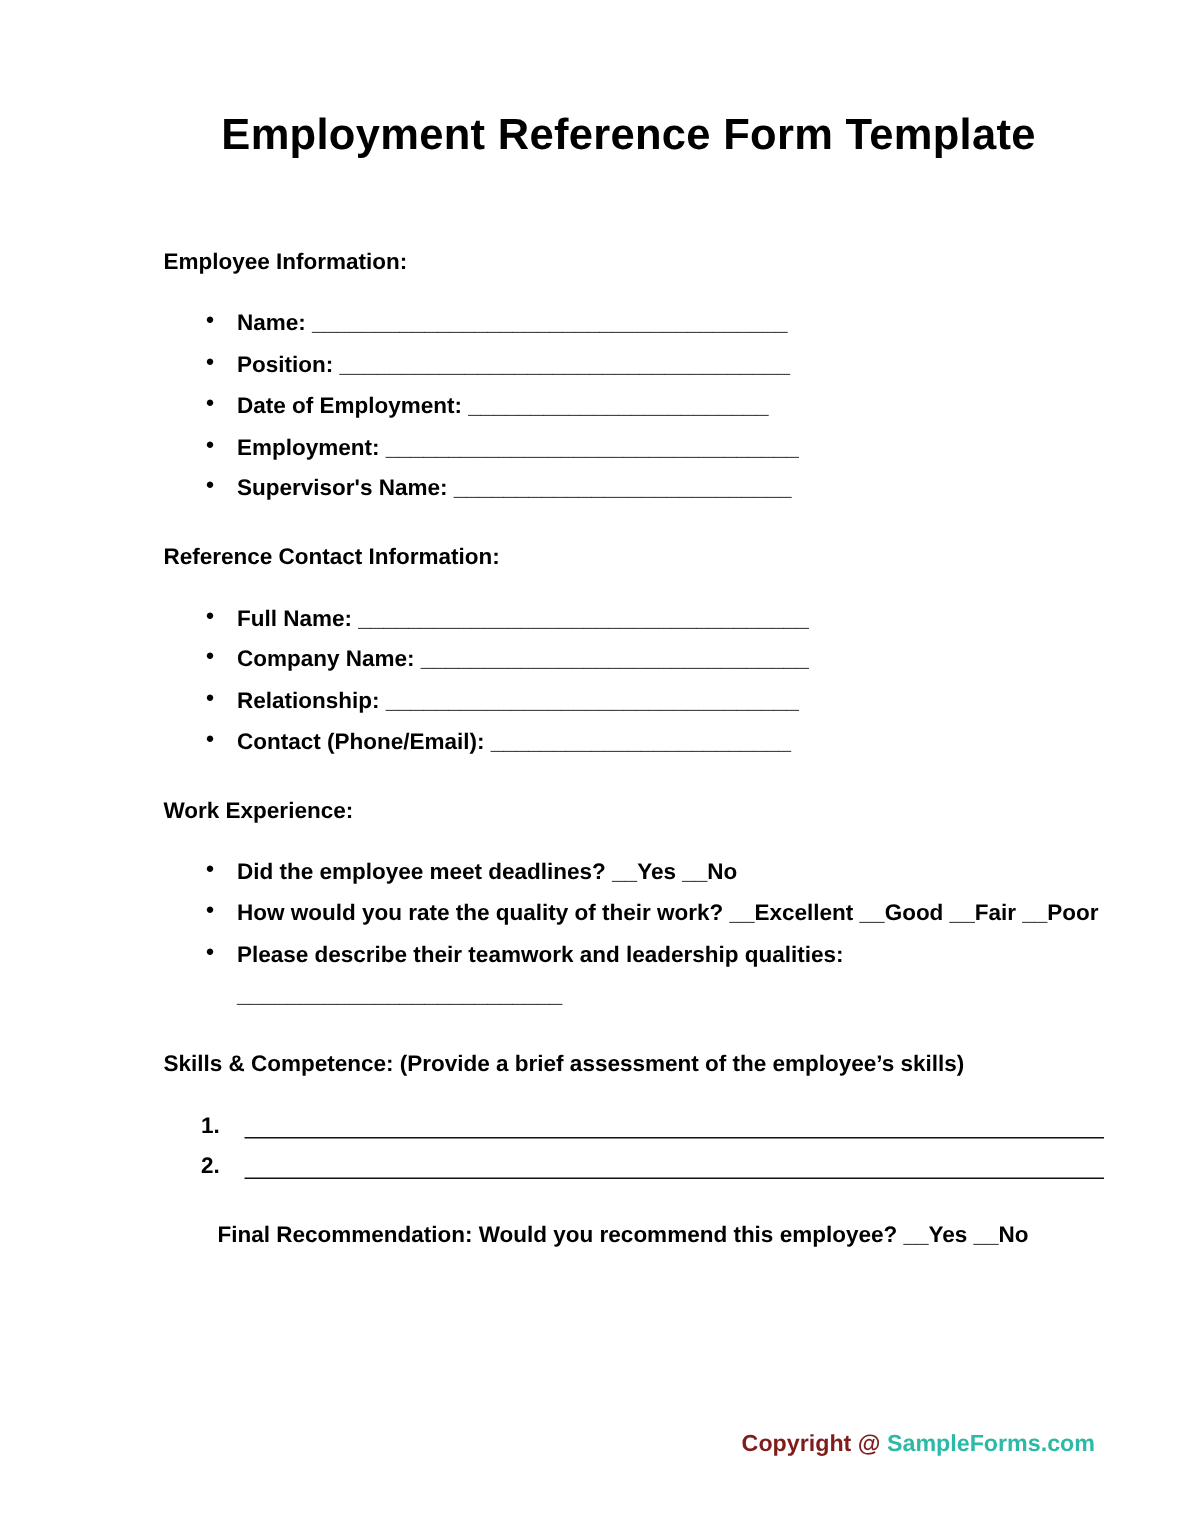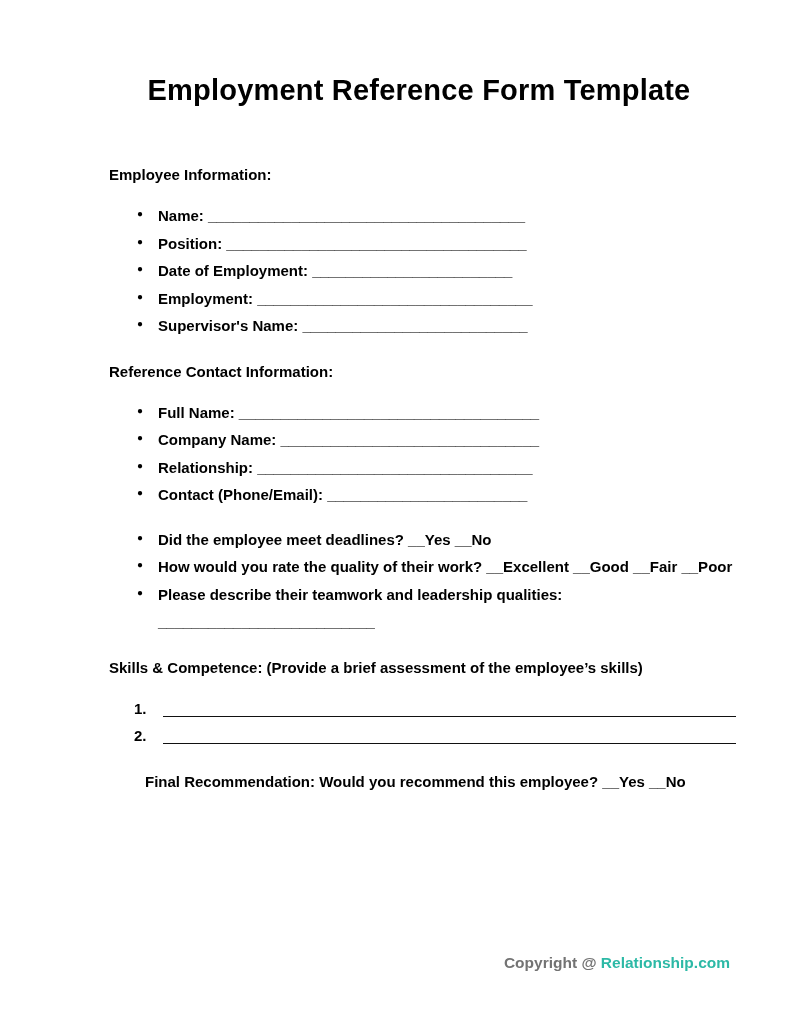--- a/index.html
+++ b/index.html
@@ -126,20 +126,21 @@
         <span>Relationship:</span>
         <span>_________________________________</span>
       </li>
       <li>
         <span class="bullet">●</span>
         <span>Contact (Phone/Email):</span>
         <span>________________________</span>
       </li>
     </ul>
 
+    <p class="heading">Work Experience:</p>
     <ul class="bullets">
       <li>
         <span class="bullet">●</span>
         <span>Did the employee meet deadlines? __Yes __No</span>
       </li>
       <li>
         <span class="bullet">●</span>
         <span>How would you rate the quality of their work? __Excellent __Good __Fair __Poor</span>
       </li>
       <li>
@@ -158,17 +159,17 @@
         <span class="num">2.</span>
         <span class="answer-line"></span>
       </li>
     </ol>
 
     <p class="heading final">Final Recommendation: Would you recommend this employee? __Yes __No</p>
 
   </div>
 
   <div class="footer">
-    <span style="color: #737373;">Copyright @</span>
-    <span style="color: rgb(44, 185, 166);">Relationship.com</span>
+    <span style="color: #7f1d1d;">Copyright @</span>
+    <span style="color: rgb(44, 185, 166);">SampleForms.com</span>
   </div>
 
 </div>
 
 </body></html>

